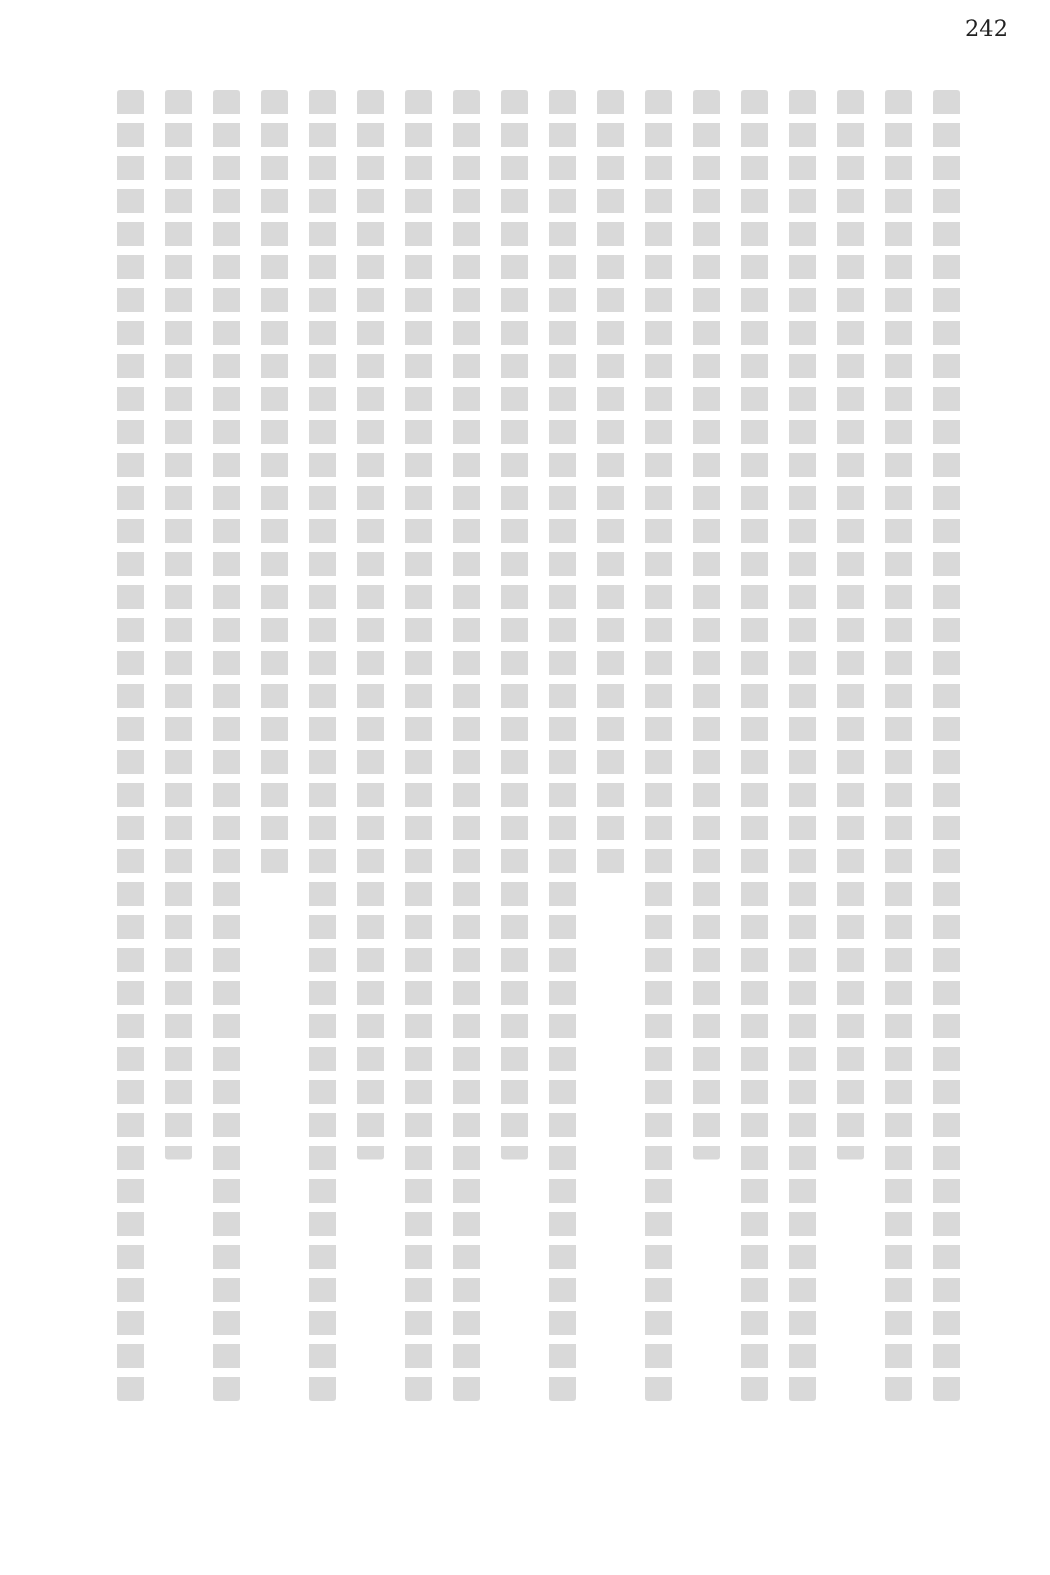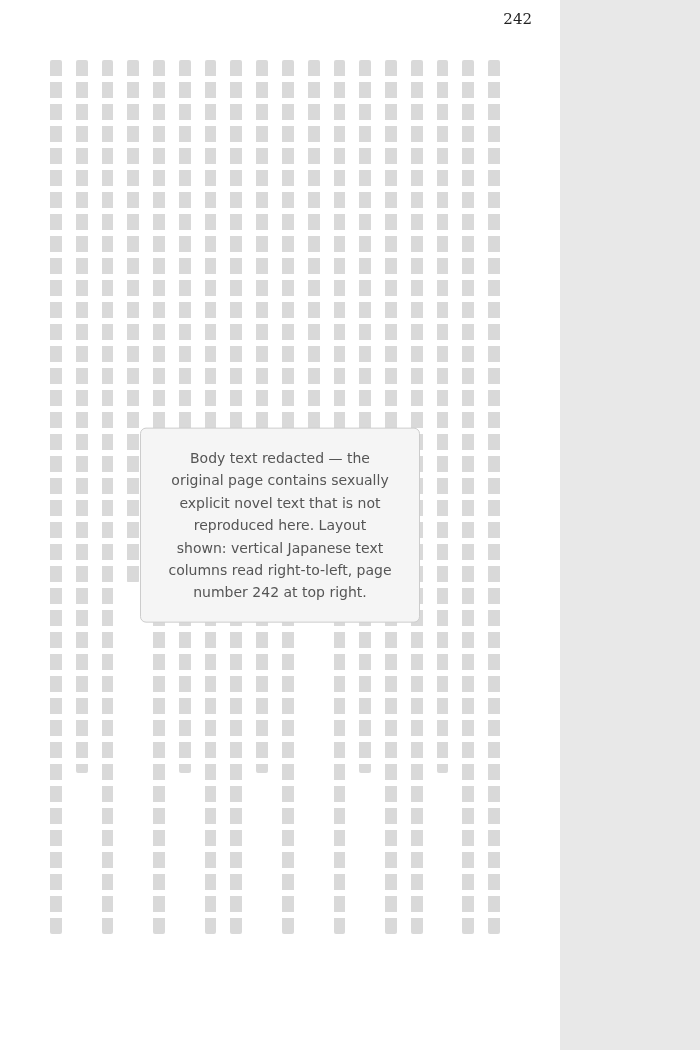--- a/index.html
+++ b/index.html
@@ -3,21 +3,21 @@
 <meta charset="utf-8">
 <style>
   html, body {
     margin: 0;
     padding: 0;
     background: #e8e8e8;
     font-family: "DejaVu Sans", sans-serif;
   }
   .page {
     position: relative;
-    width: 560px;
+    width: 700px;
     height: 1050px;
     background: #ffffff;
     box-sizing: border-box;
     overflow: hidden;
     text-decoration: underline;
   }
   .page-number {
     position: absolute;
     top: 10px;
     right: 28px;
@@ -88,15 +88,14 @@
     <div class="col long"></div>
     <div class="col long"></div>
     <div class="col medium"></div>
     <div class="col long"></div>
     <div class="col short"></div>
     <div class="col long"></div>
     <div class="col medium"></div>
     <div class="col long"></div>
   </div>
 
-  <div class="redaction-overlay">Body text redacted — the original page contains sexually explicit novel text that is not reproduced here. Layout shown: vertical Japanese text columns read right-to-left, page number 242 at top right.</div>
 
 </div>
 
 </body></html>

